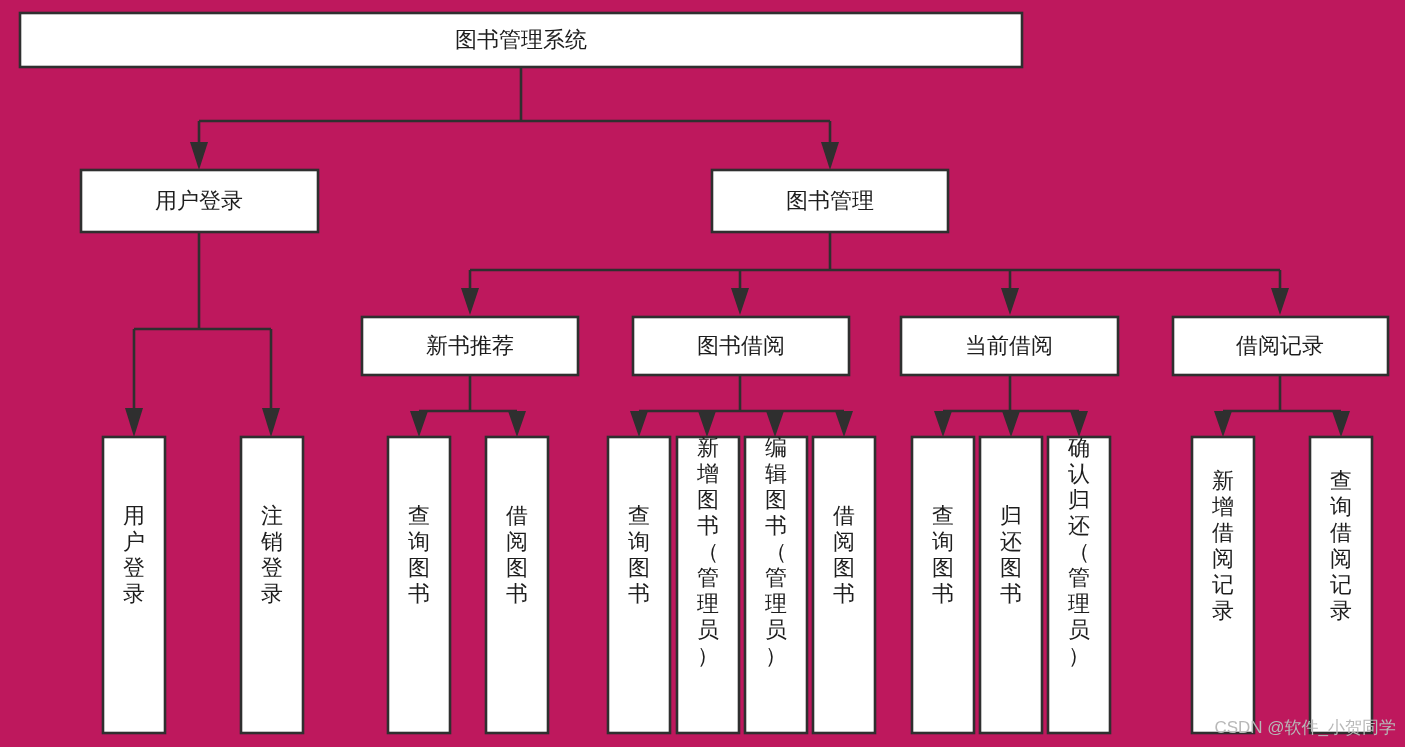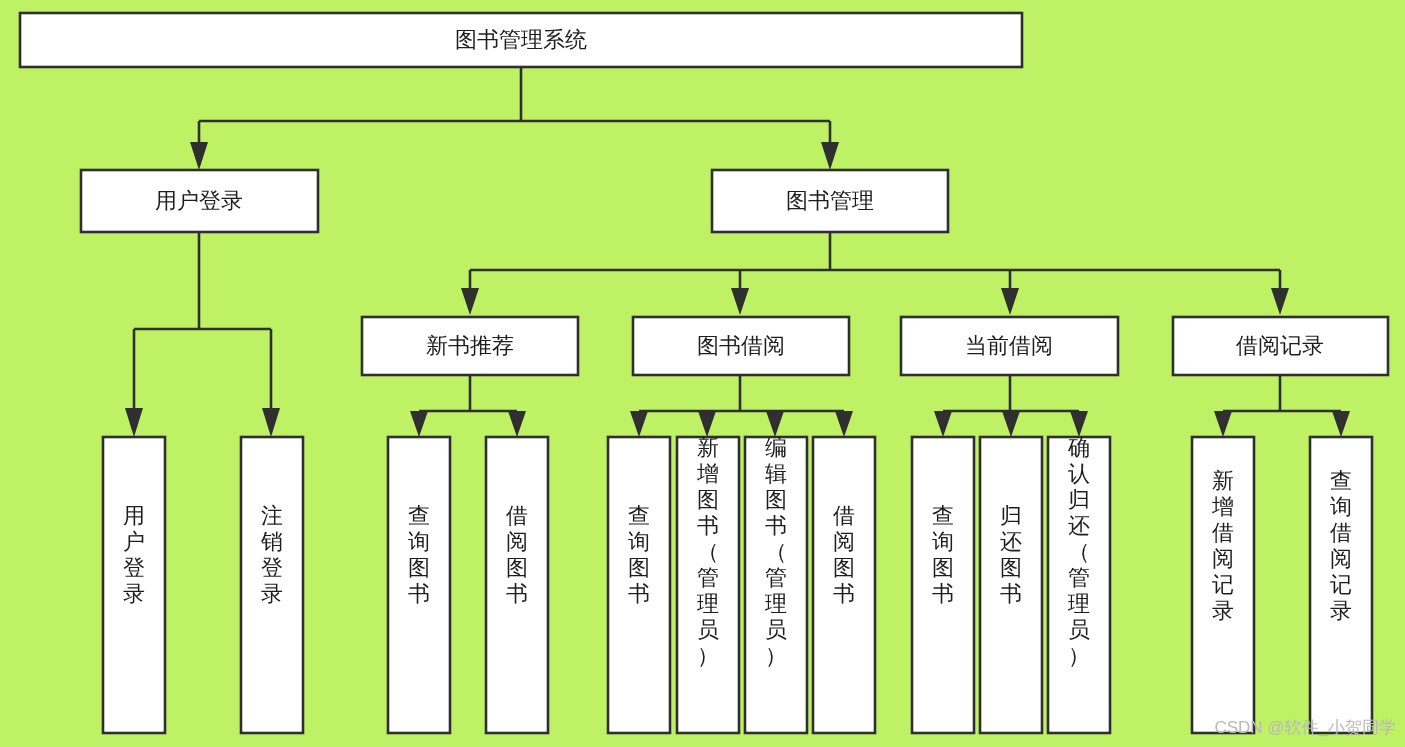--- a/index.html
+++ b/index.html
@@ -7,21 +7,21 @@
     padding: 0;
     background: #ffffff;
   }
   body {
     font-family: "Liberation Sans", "DejaVu Sans", sans-serif;
   }
   #diagram-root {
     position: relative;
     width: 1405px;
     height: 747px;
-    background: #bef264;
+    background: #be185d;
     overflow: hidden;
   }
   svg.diagram-canvas {
     position: absolute;
     left: 0;
     top: 0;
     width: 1405px;
     height: 747px;
   }
   .node-box {

